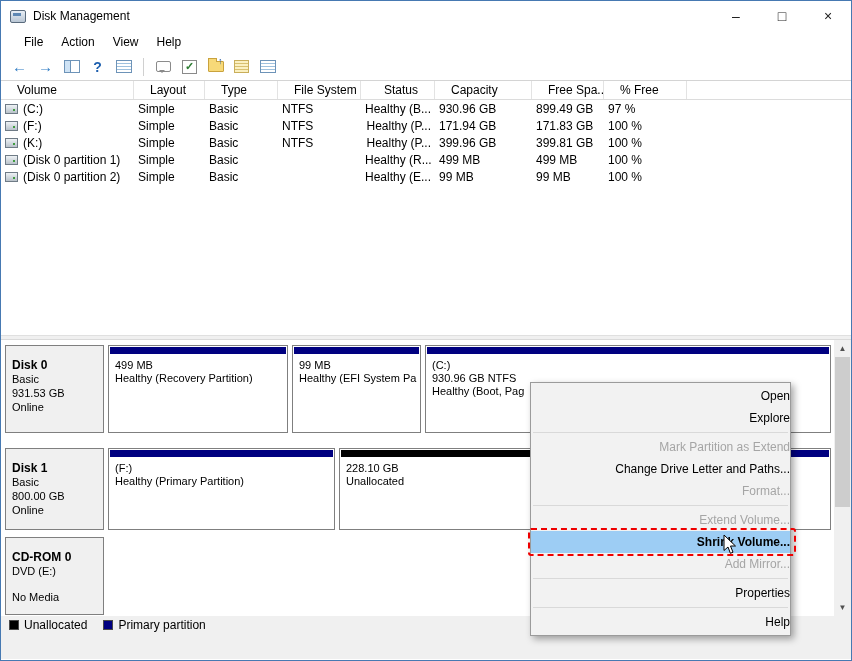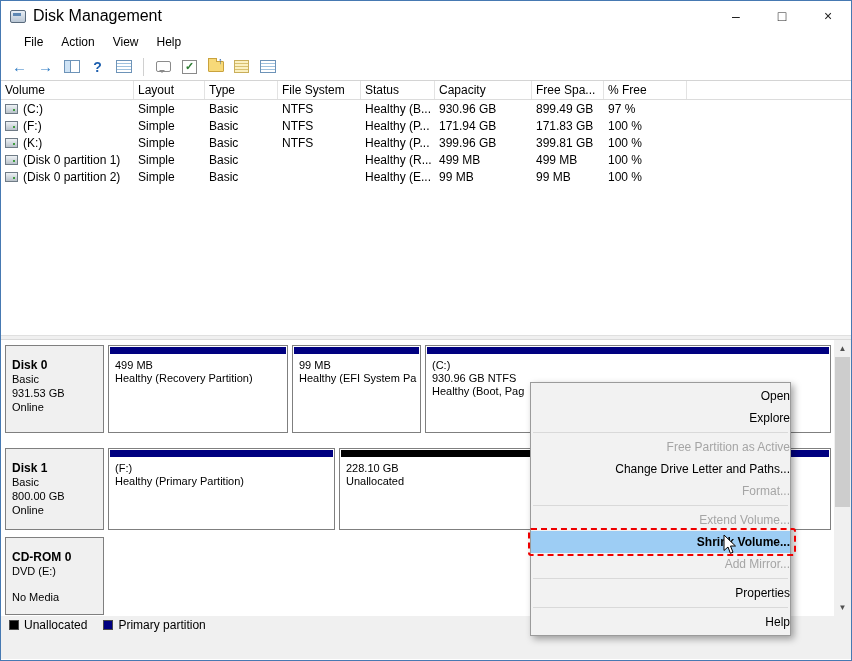--- a/index.html
+++ b/index.html
@@ -6,21 +6,21 @@
   body { font-family: "Liberation Sans", sans-serif; background: #ffffff; }
 
   .window { position: relative; width: 852px; height: 661px; border: 1px solid #4679b2;
             background: #fff; overflow: hidden; font-size: 12px; color: #000; }
 
   
   .titlebar { height: 30px; display: flex; align-items: center; padding-left: 9px; background: #fff; }
   .app-icon { width: 16px; height: 13px; border: 1px solid #5a6b7d; border-radius: 2px;
               background: linear-gradient(#e8eef5, #b9c6d4); position: relative; }
   .app-icon::after { content:""; position:absolute; left:2px; top:2px; width:8px; height:3px; background:#5f88b4; }
-  .title { margin-left: 7px; font-size: 16px; }
+  .title { margin-left: 7px; font-size: 12px; }
   .controls { margin-left: auto; display: flex; height: 100%; }
   .ctrl { width: 46px; display: flex; align-items: center; justify-content: center; font-size: 14px; color: #222; }
 
   
   .menubar { height: 22px; display: flex; align-items: center; padding-left: 14px; }
   .menu-item { padding: 3px 9px; }
 
   
   .toolbar { height: 28px; display: flex; align-items: center; padding-left: 7px; gap: 3px;
              border-bottom: 1px solid #d4d4d4; }
@@ -37,23 +37,23 @@
                   font-size: 11px; color: #2e7d32; font-weight: bold; }
   .ico-folder { width: 16px; height: 11px; background: #f7d978; border: 1px solid #c9a23d; border-radius: 1px; position: relative; display:inline-block; }
   .ico-folder::before { content:""; position:absolute; top:-4px; left:-1px; width:7px; height:3px; background:#f7d978; border:1px solid #c9a23d; border-bottom:none; }
   .ico-folder::after { content:"↑"; position:absolute; top:-6px; right:0px; font-size:9px; font-weight:bold; color:#1c56a0; }
   .ico-log { width: 15px; height: 13px; border: 1px solid #c9ae5a; display:inline-block;
              background: repeating-linear-gradient(#fbf0c0 0 2px, #d8c070 2px 3px); }
   .tsep { width: 1px; height: 18px; background: #d0d0d0; margin: 0 5px; }
 
   
   .grid-head { display: flex; height: 19px; border-bottom: 1px solid #dcdcdc; align-items: stretch; }
-  .gh { border-right: 1px solid #e3e3e3; padding: 2px 4px; white-space: nowrap; overflow: hidden; }
+  .gh { border-right: 1px solid #e3e3e3; padding: 2px 16px; white-space: nowrap; overflow: hidden; }
   .col-volume { width: 133px; } .col-layout { width: 71px; } .col-type { width: 73px; }
-  .col-fs { width: 83px; } .col-status { width: 74px; } .col-capacity { width: 97px; }
+  .col-fs { width: 83px; } .col-status { width: 74px; text-align: right; } .col-capacity { width: 97px; }
   .col-free { width: 72px; } .col-pct { width: 83px; } .col-fill { flex: 1; border-right: none; }
   .grid-row { display: flex; height: 17px; align-items: center; }
   .gc { padding: 0 4px; white-space: nowrap; overflow: hidden; }
   .vol-cell { display: flex; align-items: center; }
   .drive-ico { flex: 0 0 13px; width: 13px; height: 10px; border: 1px solid #6f7b86;
                background: linear-gradient(#eef2f5, #b9c2ca); margin-right: 5px; position: relative; }
   .drive-ico::after { content:""; position:absolute; right:2px; bottom:2px; width:2px; height:2px; background:#3f9c3f; }
   .grid-filler { height: 150px; background: #fff; }
 
   
@@ -338,21 +338,21 @@
       <span class="legend-swatch sw-primary"></span>
       <span>Primary partition</span>
     </div>
   </div>
   <div class="bottom-fill"></div>
 
   <div class="context-menu">
     <div class="cm-item">Open</div>
     <div class="cm-item">Explore</div>
     <div class="cm-sep"></div>
-    <div class="cm-item disabled">Free Partition as Active</div>
+    <div class="cm-item disabled">Mark Partition as Extend</div>
     <div class="cm-item">Change Drive Letter and Paths...</div>
     <div class="cm-item disabled">Format...</div>
     <div class="cm-sep"></div>
     <div class="cm-item disabled">Extend Volume...</div>
     <div class="cm-item highlight">Shrink Volume...</div>
     <div class="cm-item disabled">Add Mirror...</div>
     <div class="cm-sep"></div>
     <div class="cm-item">Properties</div>
     <div class="cm-sep"></div>
     <div class="cm-item">Help</div>

